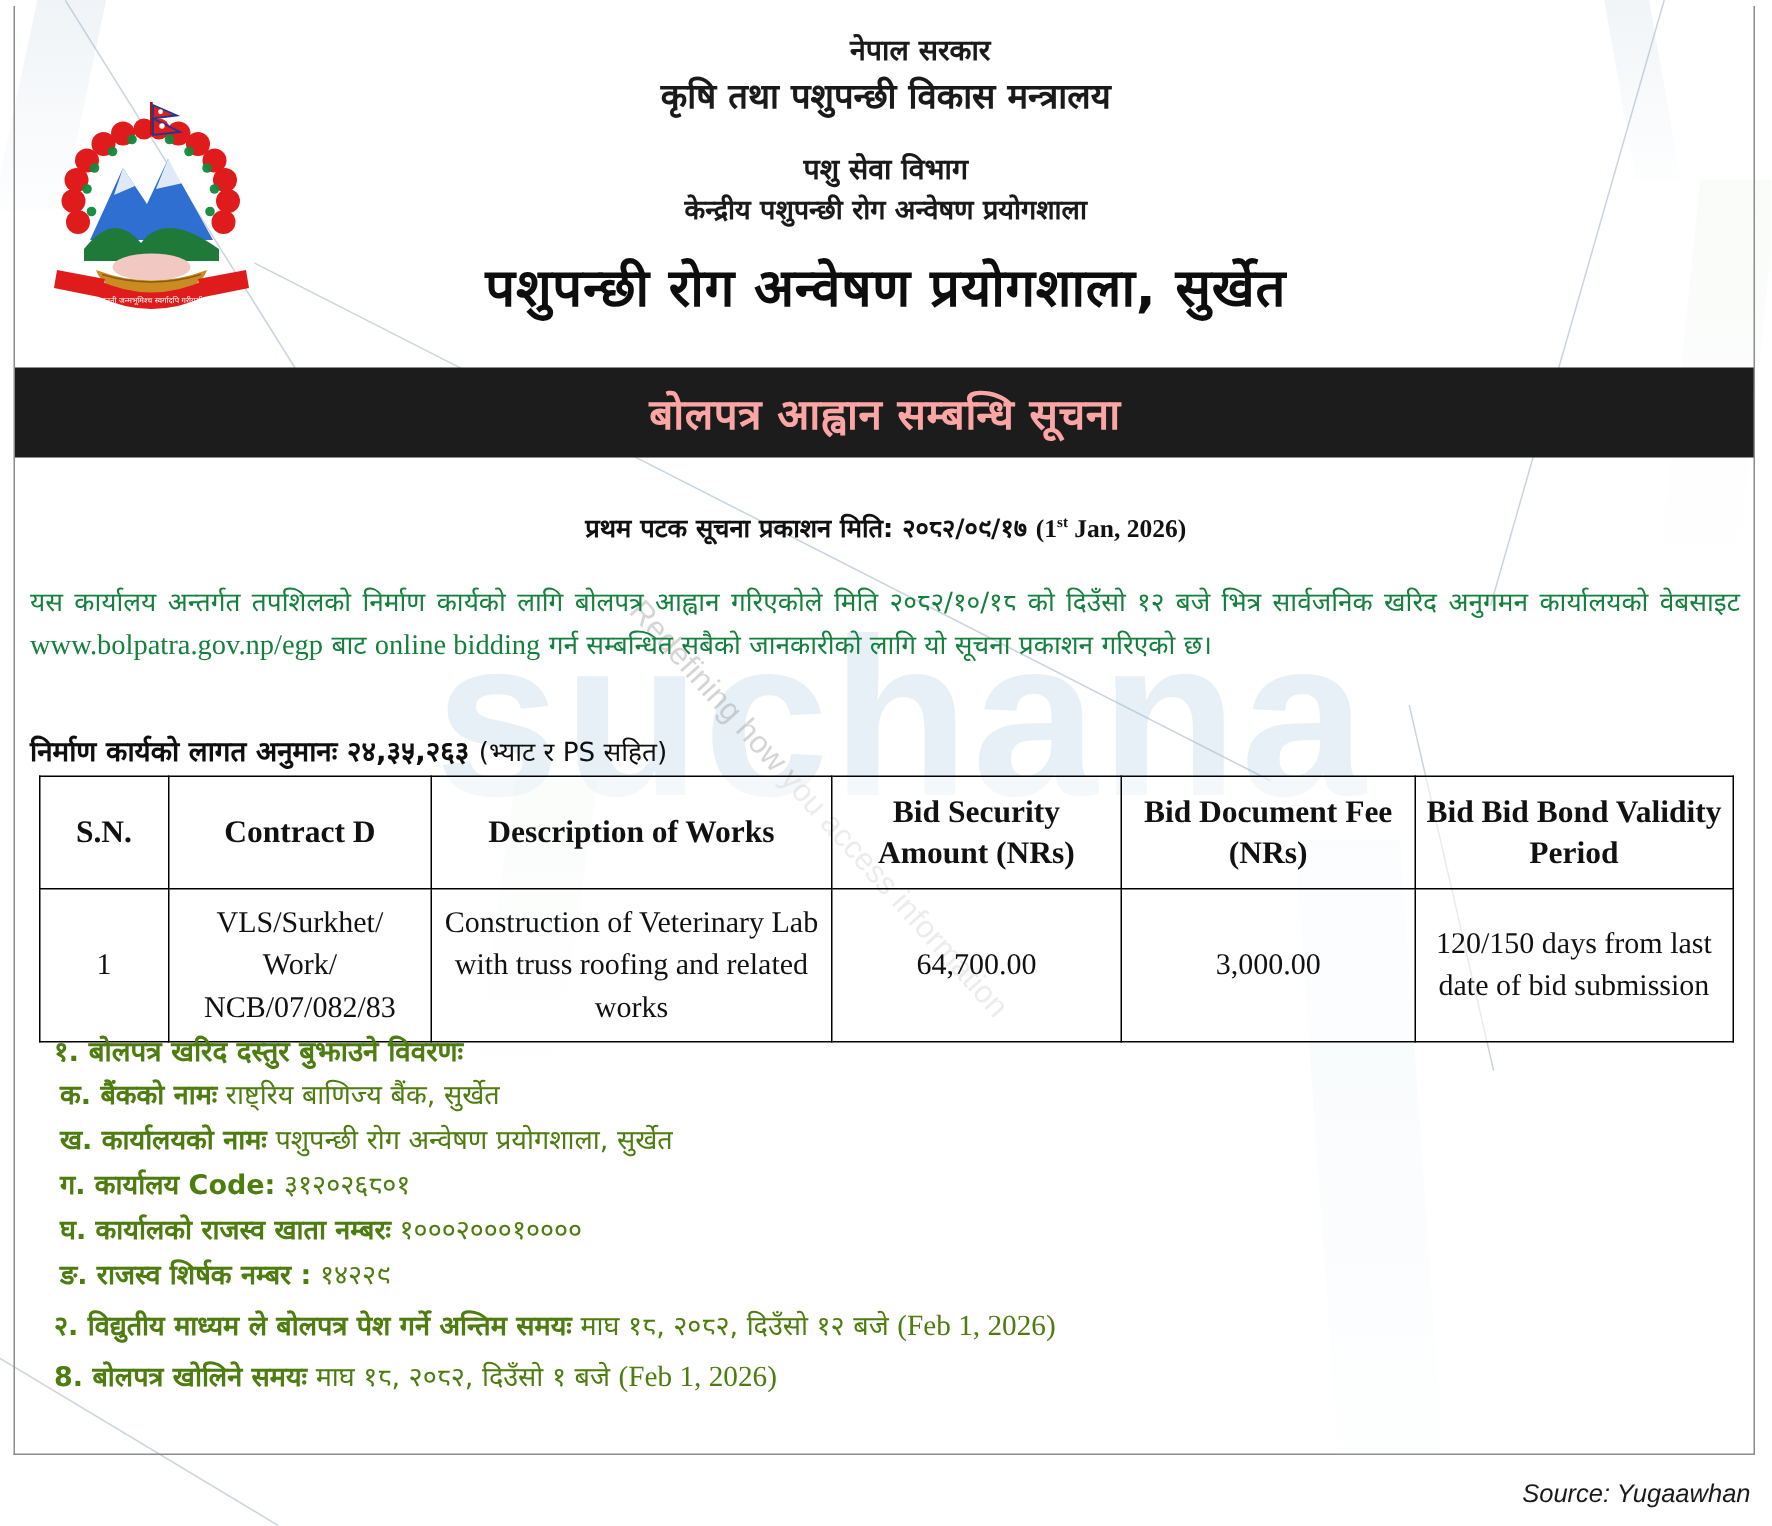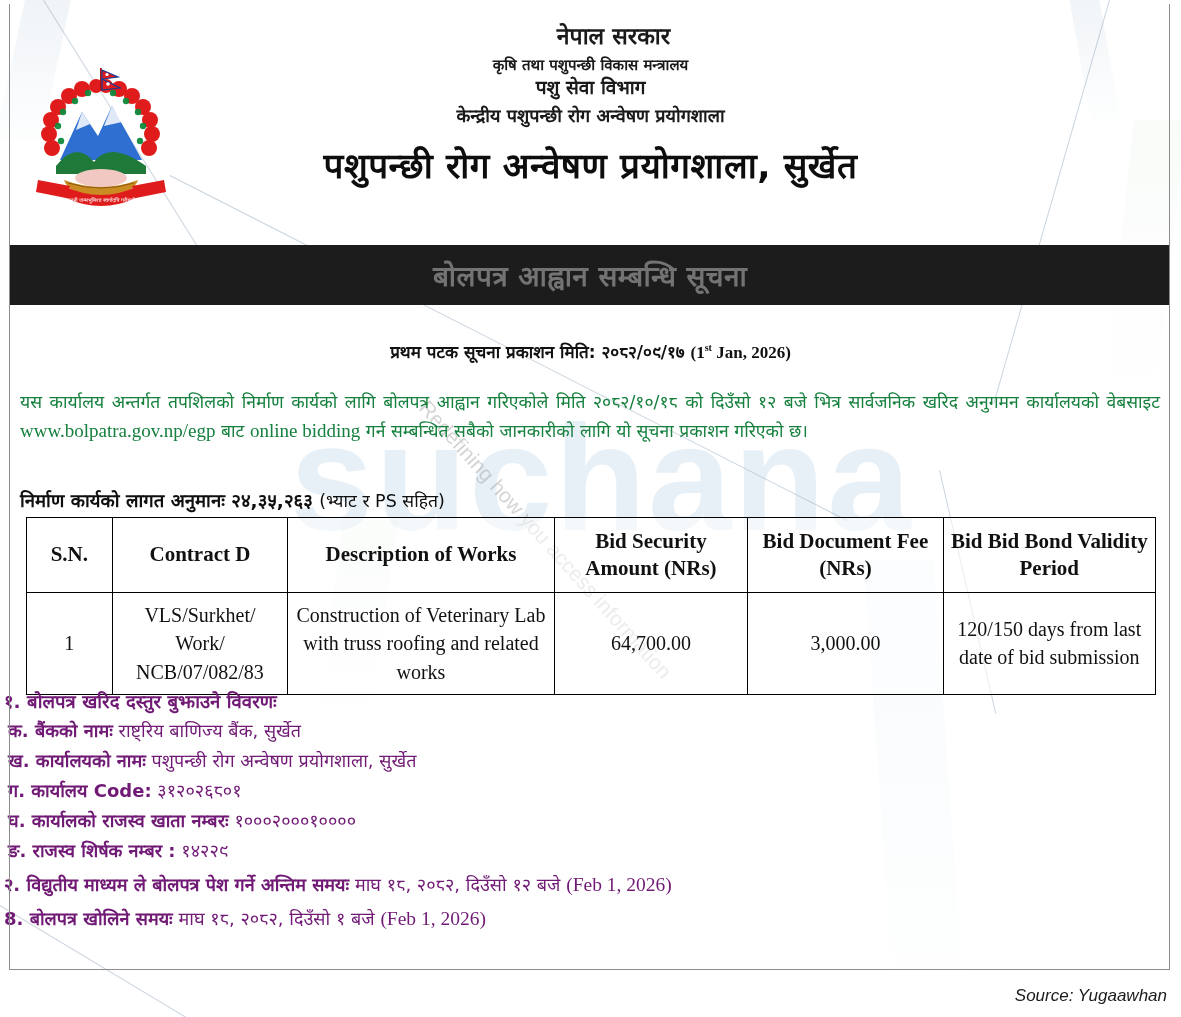--- a/index.html
+++ b/index.html
@@ -84,23 +84,23 @@
   .content { position: absolute; left: 0; top: 0; width: 1181px; }
 
   
   .header-block { position: relative; padding-top: 22px; text-align: center; }
   .gov-line {
     font-family: "DejaVu Sans", sans-serif;
     font-weight: 700;
     color: #1a1a1a;
     line-height: 1.30;
   }
-  .gov-1 { font-size: 23px; padding-left: 46px; }
-  .gov-2 { font-size: 15px; margin-top: 4px; }
-  .gov-3 { font-size: 19px; margin-top: 0; }
+  .gov-1 { font-size: 19px; padding-left: 46px; }
+  .gov-2 { font-size: 23px; margin-top: 4px; }
+  .gov-3 { font-size: 19px; margin-top: 20px; }
   .gov-4 { font-size: 18px; margin-top: 4px; }
 
   .office-title {
     font-family: "DejaVu Sans", sans-serif;
     font-weight: 700;
     font-size: 35px;
     letter-spacing: .5px;
     margin-top: 14px;
     color: #0d0d0d;
   }
@@ -115,21 +115,21 @@
     width: 1160px; height: 60px;
     background: #1c1c1c;
     display: flex;
     align-items: center;
     justify-content: center;
   }
   .banner-text {
     font-family: "DejaVu Sans", sans-serif;
     font-weight: 700;
     font-size: 28px;
-    color: #737373;
+    color: #fca5a5;
     letter-spacing: .4px;
   }
 
   
   .pub-date {
     position: absolute;
     left: 0; top: 340px;
     width: 1181px;
     text-align: center;
     font-family: "DejaVu Sans", sans-serif;
@@ -194,25 +194,25 @@
   .col-sn    { width: 78px; }
   .col-cid   { width: 168px; }
   .col-desc  { width: 276px; }
   .col-sec   { width: 196px; }
   .col-fee   { width: 196px; }
   .col-bond  { width: 216px; }
 
   
   .list-sec {
     position: absolute;
-    left: 4px; top: 692px;
+    left: 36px; top: 692px;
     width: 1120px;
     font-family: "DejaVu Sans", sans-serif;
     font-size: 18px;
-    color: #701a75;
+    color: #4d7c0f;
   }
   .li { line-height: 1.05; margin-bottom: 11px; white-space: nowrap; }
   .li.bold { font-weight: 700; font-size: 18.5px; }
   .li .lat { font-family: "Liberation Serif", serif; font-size: 19.5px; font-weight: 400; }
   .li .lab { font-weight: 700; }
   .li .val { font-weight: 400; }
   .li-sub { margin-left: 4px; }
 
   
   .source {

